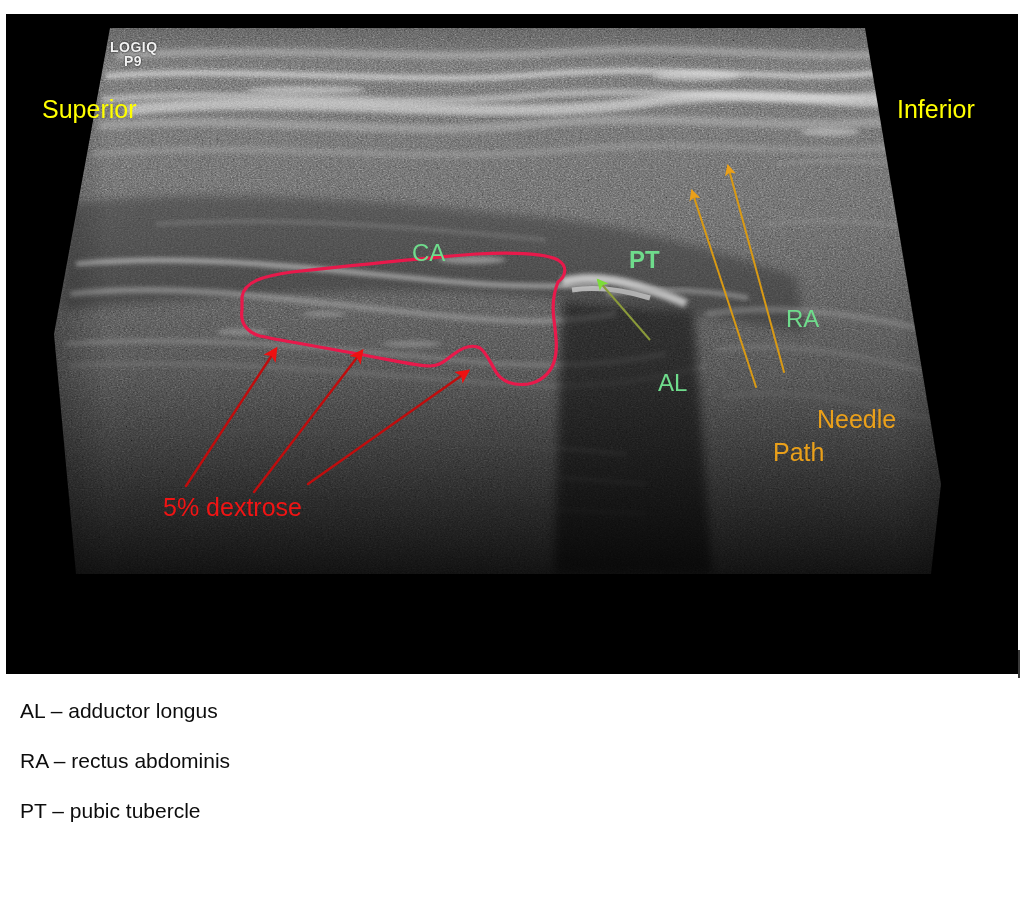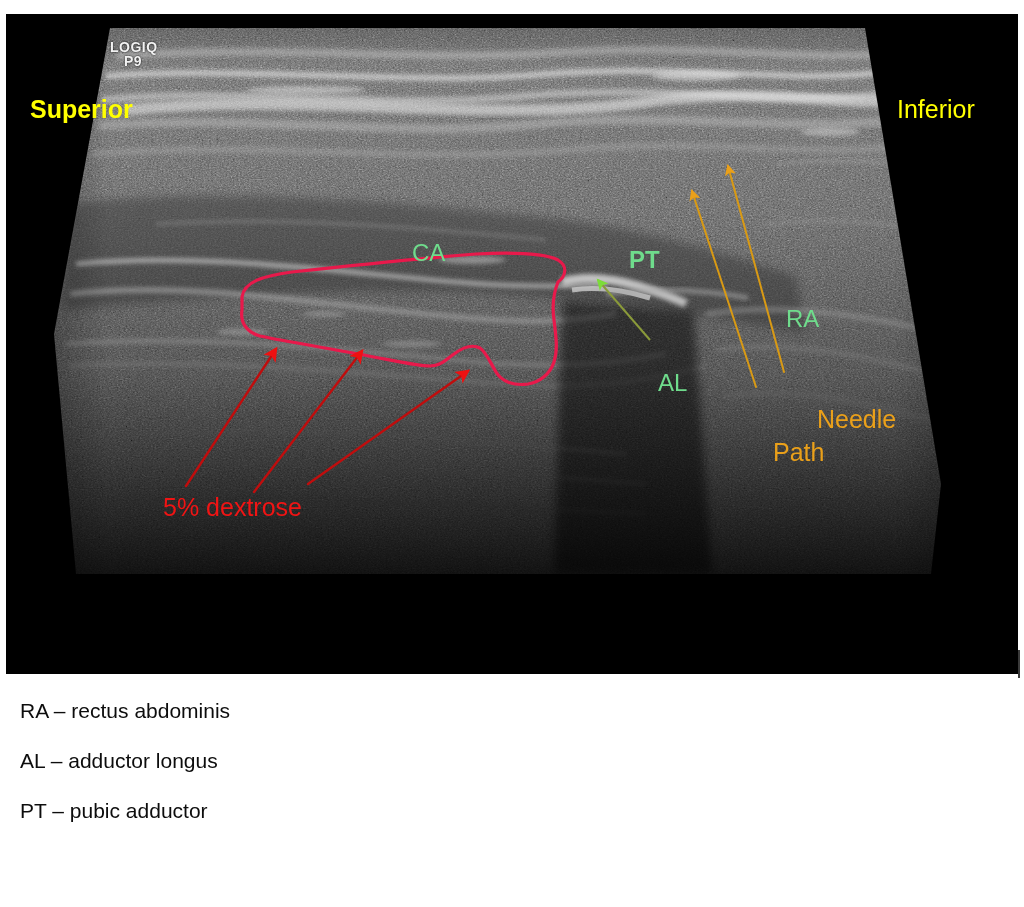--- a/index.html
+++ b/index.html
@@ -59,21 +59,21 @@
   
   .orient-label {
     position: absolute;
     color: #ffff00;
     font-family: "Liberation Sans", sans-serif;
     font-size: 25px;
     font-weight: normal;
     white-space: nowrap;
     line-height: 1;
   }
-  #label-superior { left: 24px;  top: 83px; font-weight: bold; }
+  #label-superior { left: 36px;  top: 83px; }
   #label-inferior { left: 891px; top: 83px; }
 
   
   .anat-label {
     position: absolute;
     color: #6fdc8c;
     font-family: "Liberation Sans", sans-serif;
     font-size: 24px;
     white-space: nowrap;
     line-height: 1;
@@ -317,18 +317,18 @@
 
     <span id="label-dextrose">5% dextrose</span>
 
     <span class="needle-label" id="label-needle-1">Needle</span>
     <span class="needle-label" id="label-needle-2">Path</span>
   </div>
 
   <div id="panel-edge"></div>
 
   <div id="legend">
+    <div class="legend-row">AL – adductor longus</div>
     <div class="legend-row">RA – rectus abdominis</div>
-    <div class="legend-row">AL – adductor longus</div>
-    <div class="legend-row">PT – pubic adductor</div>
+    <div class="legend-row">PT – pubic tubercle</div>
   </div>
 
 </div>
 
 </body></html>

